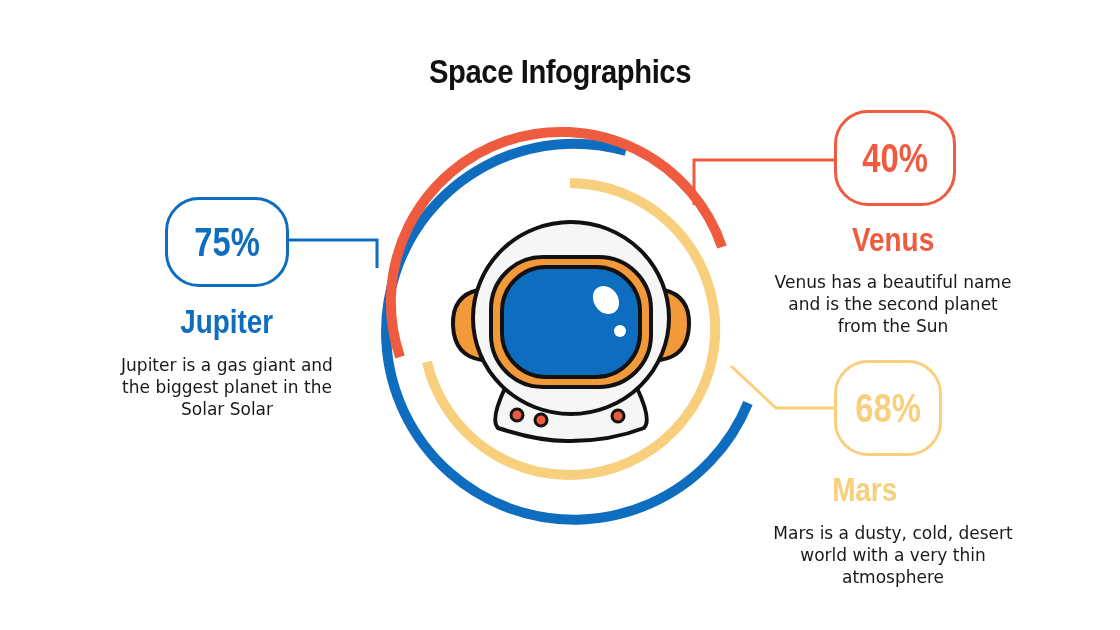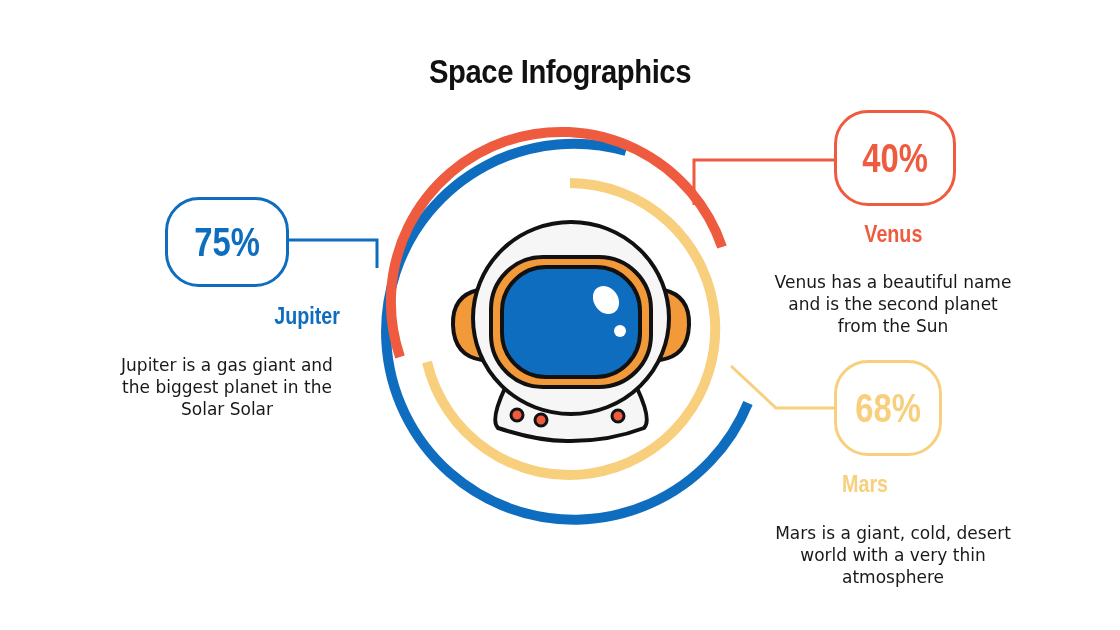--- a/index.html
+++ b/index.html
@@ -13,21 +13,21 @@
       color: #111; letter-spacing: -0.5px; transform: scaleX(0.86); transform-origin: center;
     }
     svg.art { position: absolute; left: 0; top: 0; }
     .pct-box {
       position: absolute; box-sizing: border-box; border: 3px solid; border-radius: 34px;
       display: flex; align-items: center; justify-content: center;
       font-family: "Liberation Sans", sans-serif; font-weight: 700; font-size: 40px;
     }
     .pct-box span { display: inline-block; transform: scaleX(0.82); }
     .planet-name {
-      position: absolute; text-align: center; font-weight: 700; font-size: 24px;
+      position: absolute; text-align: center; font-weight: 700; font-size: 34px;
       font-family: "Liberation Sans", sans-serif;
     }
     .planet-name span { display: inline-block; transform: scaleX(0.82); }
     .planet-desc {
       position: absolute; text-align: center; font-size: 17px; line-height: 22px; color: #191919;
       font-family: "DejaVu Sans", sans-serif; width: 240px; margin-top: 10px;
     }
     .blue { color: #0E6DBF; border-color: #0E6DBF; }
     .red { color: #EE5B3E; border-color: #EE5B3E; }
     .yellow { color: #F8CF7C; border-color: #F8CF7C; }
@@ -66,32 +66,32 @@
     <rect x="502" y="267" width="138" height="110" rx="44" ry="44" fill="#0E6DBF" stroke="#111" stroke-width="4"></rect>
 
     <ellipse cx="606" cy="300" rx="12" ry="15" fill="#ffffff" transform="rotate(-35 606 300)"></ellipse>
     <circle cx="620" cy="331" r="6" fill="#ffffff"></circle>
   </g>
 </svg>
 
 <div class="pct-box blue" style="left:165px; top:197px; width:124px; height:90px;text-align:center;">
   <span>75%</span>
 </div>
-<div class="planet-name blue" style="left:107px; top:302px; width:240px;text-align:right;">
+<div class="planet-name blue" style="left:107px; top:302px; width:240px;">
   <span>Jupiter</span>
 </div>
 <div class="planet-desc" style="left:107px; top:344px;">Jupiter is a gas giant and the biggest planet in the Solar Solar</div>
 
 <div class="pct-box red" style="left:834px; top:110px; width:122px; height:96px;">
   <span>40%</span>
 </div>
 <div class="planet-name red" style="left:773px; top:220px; width:240px;">
   <span>Venus</span>
 </div>
 <div class="planet-desc" style="left:773px; top:261px;">Venus has a beautiful name and is the second planet from the Sun</div>
 
 <div class="pct-box yellow" style="left:834px; top:360px; width:108px; height:96px;">
   <span>68%</span>
 </div>
 <div class="planet-name yellow" style="left:745px; top:470px; width:240px;">
   <span>Mars</span>
 </div>
-<div class="planet-desc" style="left:773px; top:512px;">Mars is a giant, cold, desert world with a very thin atmosphere</div>
+<div class="planet-desc" style="left:773px; top:512px;">Mars is a dusty, cold, desert world with a very thin atmosphere</div>
 
 </body></html>

